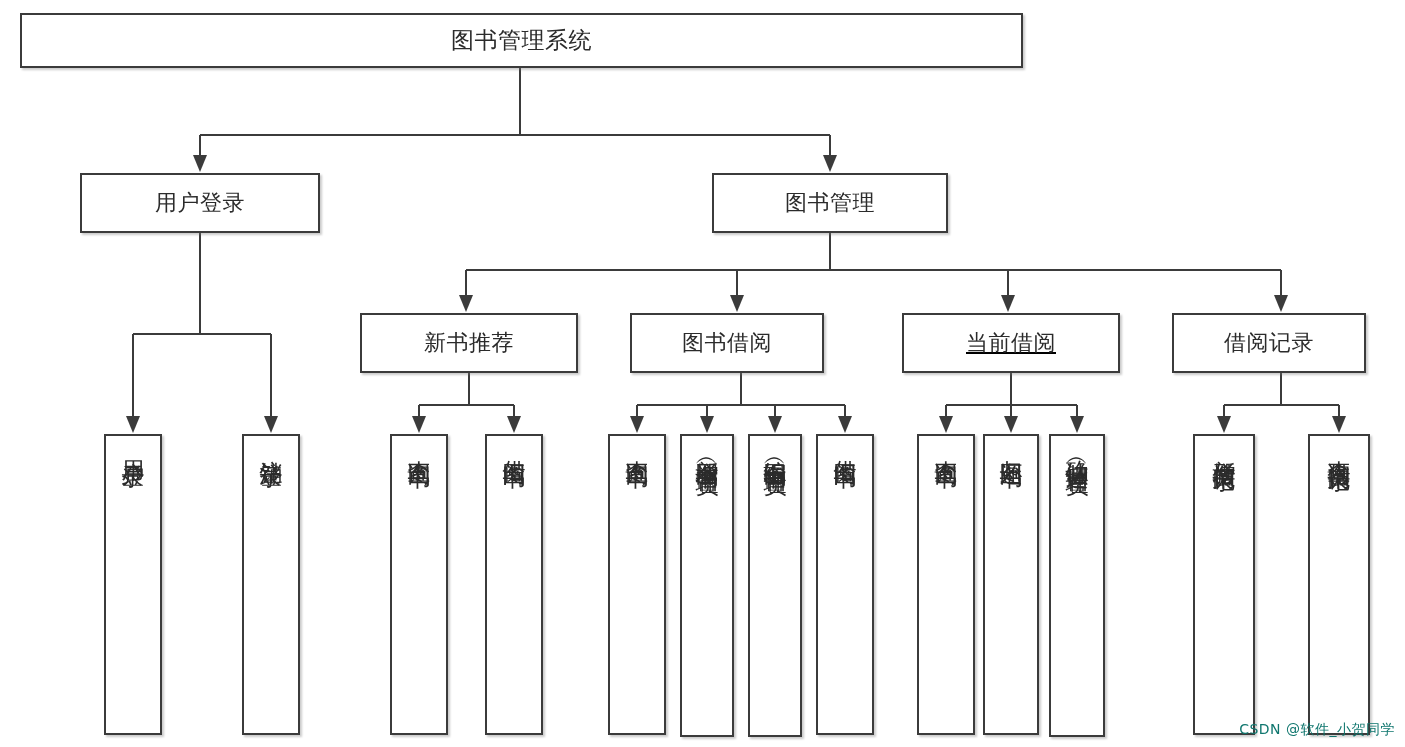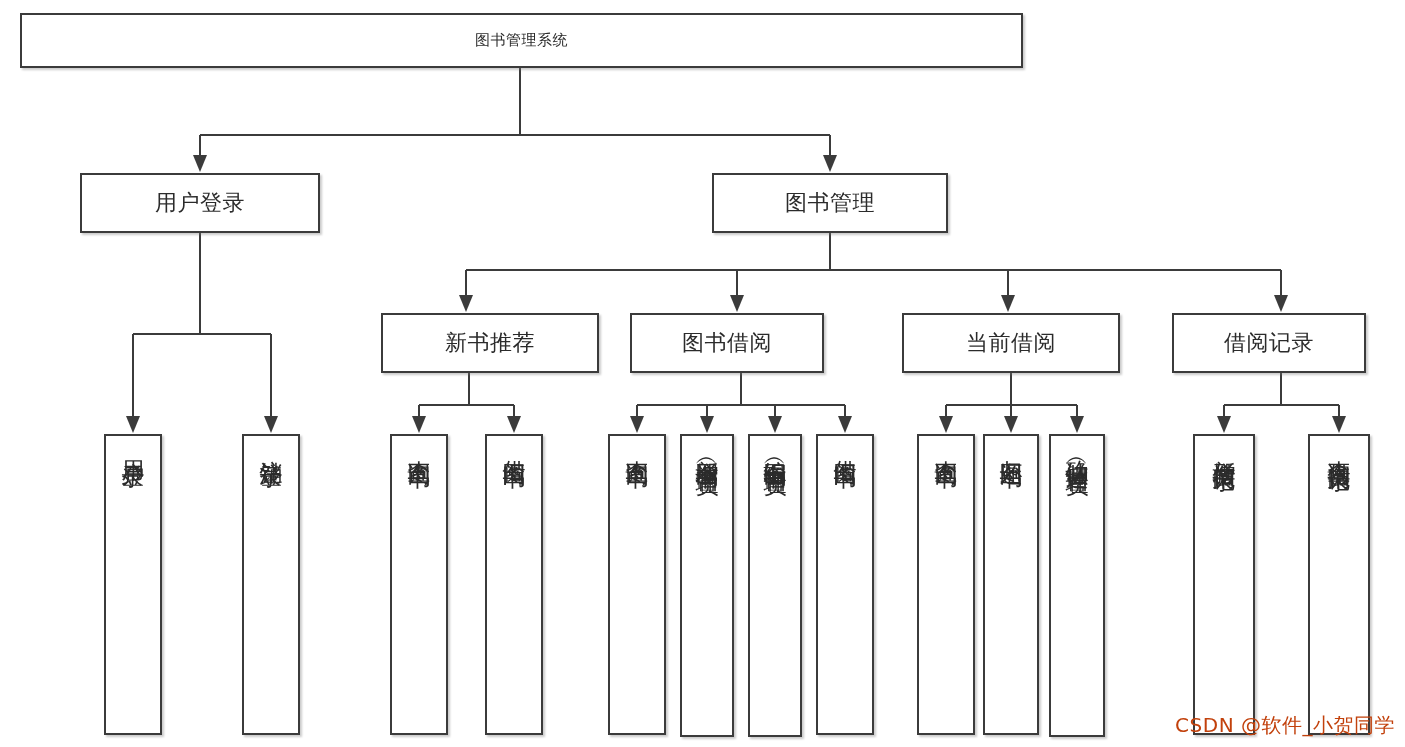--- a/index.html
+++ b/index.html
@@ -42,40 +42,40 @@
     color: #2b2b2b;
     line-height: 1.18;
     letter-spacing: 0.5px;
     white-space: pre-line;
     text-align: center;
   }
   .node-horizontal .node-label {
     font-size: 22px;
   }
   .node-root .node-label {
-    font-size: 15px;
+    font-size: 23px;
   }
   .node-vertical {
     align-items: flex-start;
     justify-content: center;
     padding-top: 6px;
   }
   .node-vertical .node-label {
     font-size: 23px;
     writing-mode: vertical-rl;
     text-orientation: upright;
     letter-spacing: 2px;
     white-space: nowrap;
   }
   .watermark {
     position: absolute;
     right: 10px;
     bottom: 8px;
-    color: #c2410c;
-    font-size: 20px;
+    color: #0f766e;
+    font-size: 14px;
     letter-spacing: 0.5px;
     user-select: none;
     pointer-events: none;
   }
 </style>
 </head>
 <body>
 
 <div id="diagram-root">
   <svg class="diagram-canvas" viewBox="0 0 1405 747" xmlns="http://www.w3.org/2000/svg">
@@ -137,27 +137,27 @@
   <div id="node-layer">
       <div class="node-box node-horizontal node-root" style="left: 20px; top: 13px; width: 1003px; height: 55px;">
         <span class="node-label">图书管理系统</span>
       </div>
       <div class="node-box node-horizontal" style="left: 80px; top: 173px; width: 240px; height: 60px;">
         <span class="node-label">用户登录</span>
       </div>
       <div class="node-box node-horizontal" style="left: 712px; top: 173px; width: 236px; height: 60px;">
         <span class="node-label">图书管理</span>
       </div>
-      <div class="node-box node-horizontal" style="left: 360px; top: 313px; width: 218px; height: 60px; margin-left: 21px;">
+      <div class="node-box node-horizontal" style="left: 360px; top: 313px; width: 218px; height: 60px;">
         <span class="node-label">新书推荐</span>
       </div>
       <div class="node-box node-horizontal" style="left: 630px; top: 313px; width: 194px; height: 60px;">
         <span class="node-label">图书借阅</span>
       </div>
-      <div class="node-box node-horizontal" style="left: 902px; top: 313px; width: 218px; height: 60px;">
+      <div class="node-box node-horizontal" style="left: 902px; top: 313px; width: 218px; height: 60px; text-decoration: underline;">
         <span class="node-label">当前借阅</span>
       </div>
       <div class="node-box node-horizontal" style="left: 1172px; top: 313px; width: 194px; height: 60px;">
         <span class="node-label">借阅记录</span>
       </div>
       <div class="node-box node-vertical" style="left: 104px; top: 434px; width: 58px; height: 301px;">
         <span class="node-label">用户登录</span>
       </div>
       <div class="node-box node-vertical" style="left: 242px; top: 434px; width: 58px; height: 301px;">
         <span class="node-label">注销登录</span>

